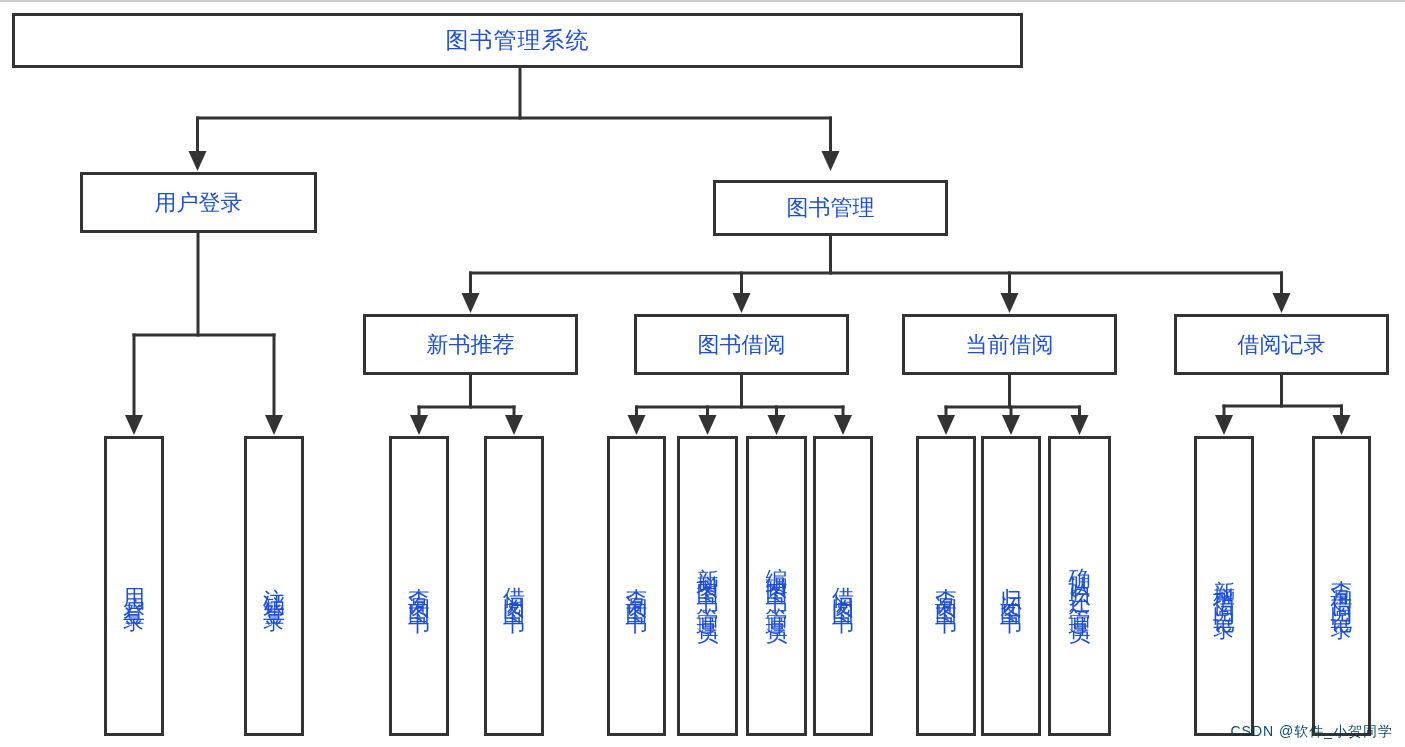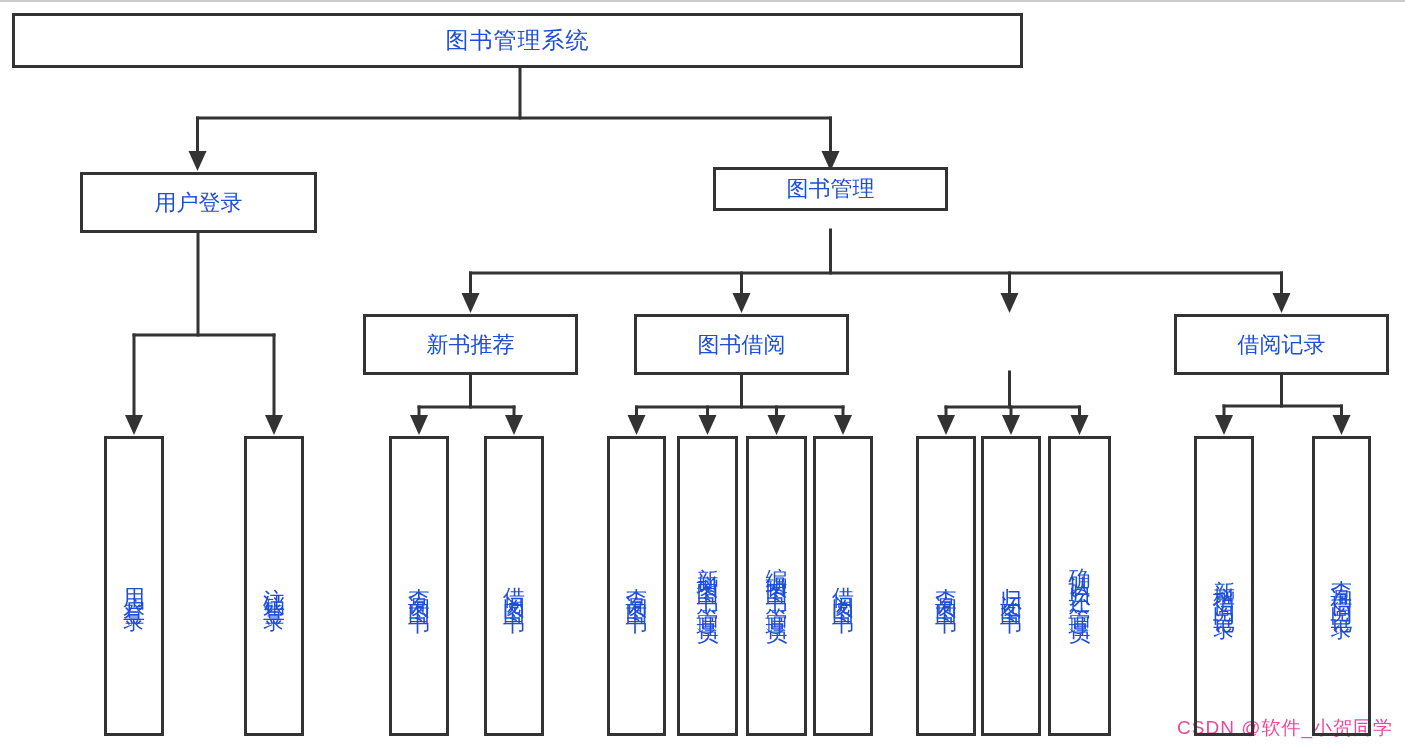--- a/index.html
+++ b/index.html
@@ -33,22 +33,22 @@
     writing-mode: vertical-rl;
     text-orientation: mixed;
     font-size: 22px;
     letter-spacing: 8px;
     line-height: 1;
   }
   .watermark {
     position: absolute;
     right: 12px;
     bottom: 6px;
-    font-size: 19px;
-    color: #ec4899;
+    font-size: 14px;
+    color: #0c4a6e;
     letter-spacing: 1px;
     mix-blend-mode: darken;
     z-index: 5;
     margin-left: 32px;
   }
 </style>
 </head>
 <body>
 
 <div class="canvas">
@@ -106,24 +106,25 @@
       <line x1="1224" y1="406" x2="1341.5" y2="406" stroke="#333333" stroke-width="3" stroke-linecap="square"></line>
       <line x1="1224" y1="406" x2="1224" y2="416" stroke="#333333" stroke-width="3" stroke-linecap="square"></line>
       <polygon points="1215,415 1233,415 1224,435" fill="#333333"></polygon>
       <line x1="1341.5" y1="406" x2="1341.5" y2="416" stroke="#333333" stroke-width="3" stroke-linecap="square"></line>
       <polygon points="1332.5,415 1350.5,415 1341.5,435" fill="#333333"></polygon>
     </svg>
 
   <div class="box root" style="left:12px; top:13px; width:1011px; height:55px">图书管理系统</div>
 
   <div class="box h" style="left:80px; top:172px; width:237px; height:61px">用户登录</div>
-  <div class="box h" style="left:713px; top:167px; width:235px; height:44px">图书管理</div>
+  <div class="box h" style="left:713px; top:180px; width:235px; height:56px">图书管理</div>
 
   <div class="box h" style="left:634px; top:314px; width:215px; height:61px">图书借阅</div>
   <div class="box h" style="left:363px; top:314px; width:215px; height:61px">新书推荐</div>
+  <div class="box h" style="left:902px; top:314px; width:215px; height:61px">当前借阅</div>
   <div class="box h" style="left:1174px; top:314px; width:215px; height:61px">借阅记录</div>
 
   <div class="box v" style="left:104px; top:436px; width:60px; height:300px">用户登录</div>
   <div class="box v" style="left:244px; top:436px; width:60px; height:300px">注销登录</div>
 
   <div class="box v" style="left:389px; top:436px; width:60px; height:300px">查询图书</div>
   <div class="box v" style="left:484px; top:436px; width:60px; height:300px">借阅图书</div>
 
   <div class="box v" style="left:607px; top:436px; width:59px; height:300px">查询图书</div>
   <div class="box v" style="left:677px; top:436px; width:61px; height:300px">新增图书（管理员）</div>

